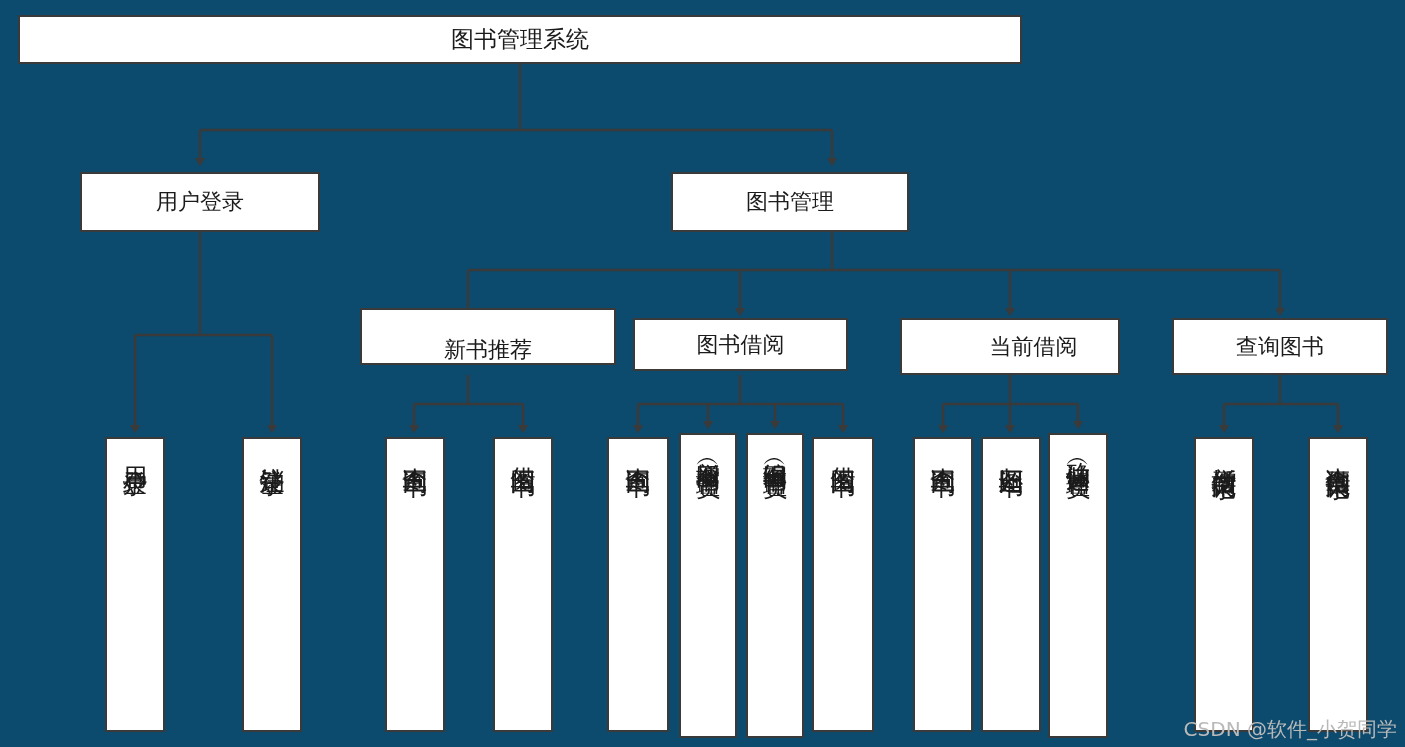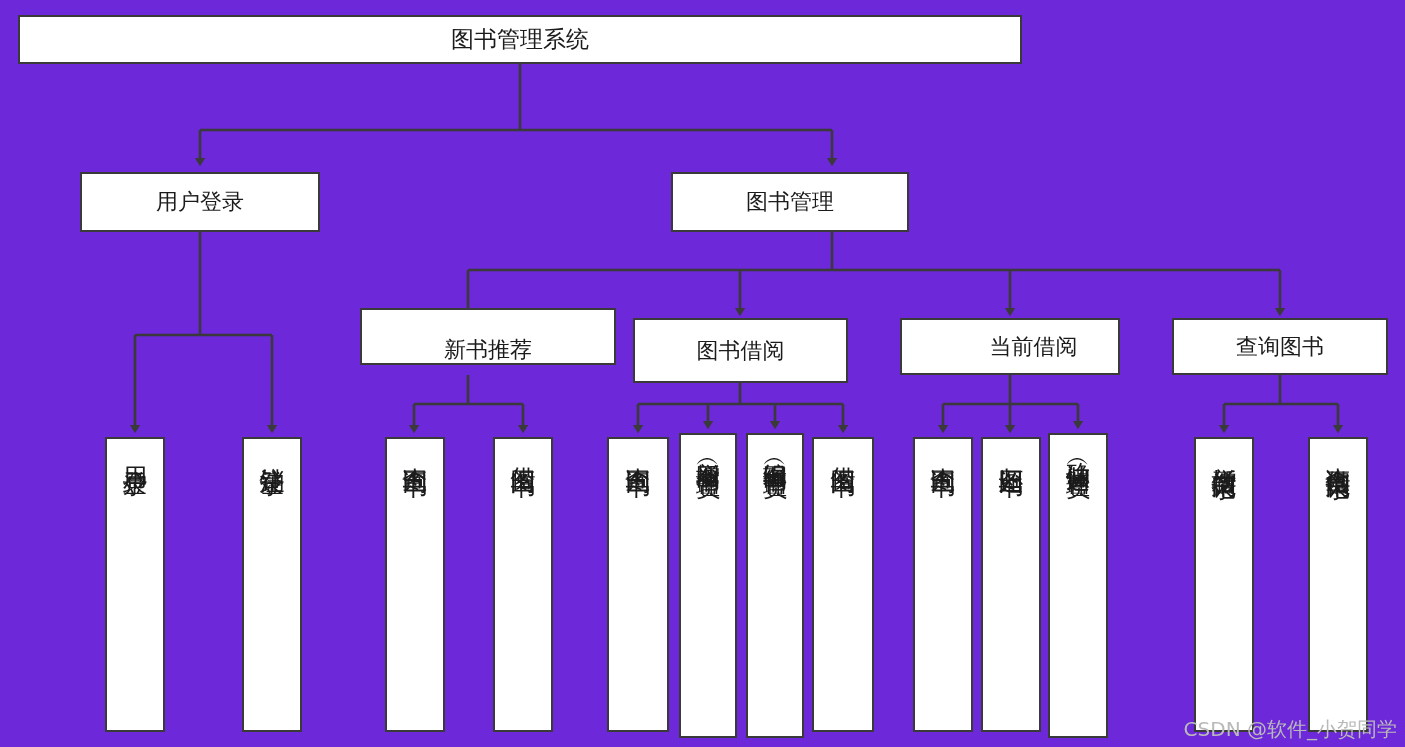--- a/index.html
+++ b/index.html
@@ -4,21 +4,21 @@
 <style>
   html, body {
     margin: 0;
     padding: 0;
     background: #ffffff;
   }
   #canvas {
     position: relative;
     width: 1405px;
     height: 747px;
-    background: #6d28d9;
+    background: #0c4a6e;
     font-family: "DejaVu Sans", "Liberation Sans", sans-serif;
     overflow: hidden;
   }
   #connectors {
     position: absolute;
     left: 0;
     top: 0;
     width: 1405px;
     height: 747px;
   }
@@ -133,21 +133,21 @@
   <div class="node h" style="left:80px; top:172px; width:240px; height:60px;">
     <span class="label">用户登录</span>
   </div>
   <div class="node h" style="left:671px; top:172px; width:238px; height:60px;">
     <span class="label">图书管理</span>
   </div>
 
   <div class="node h" style="left:360px; top:308px; width:256px; height:57px;align-items:flex-end;">
     <span class="label">新书推荐</span>
   </div>
-  <div class="node h" style="left:633px; top:318px; width:215px; height:65px;">
+  <div class="node h" style="left:633px; top:318px; width:215px; height:53px;">
     <span class="label">图书借阅</span>
   </div>
   <div class="node h" style="left:900px; top:318px; width:220px; height:57px;padding-left:47px;">
     <span class="label">当前借阅</span>
   </div>
   <div class="node h" style="left:1172px; top:318px; width:216px; height:57px;">
     <span class="label">查询图书</span>
   </div>
 
   <div class="node v" style="left:105px; top:437px; width:60px; height:295px;">

